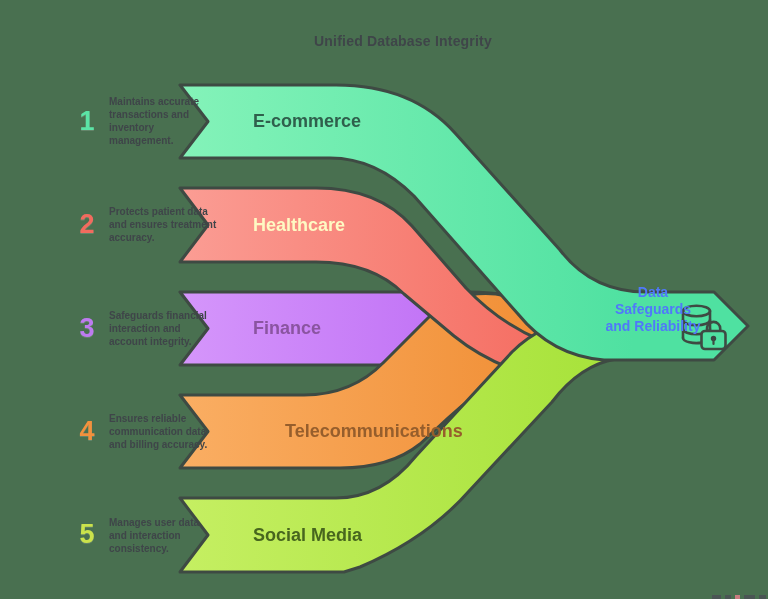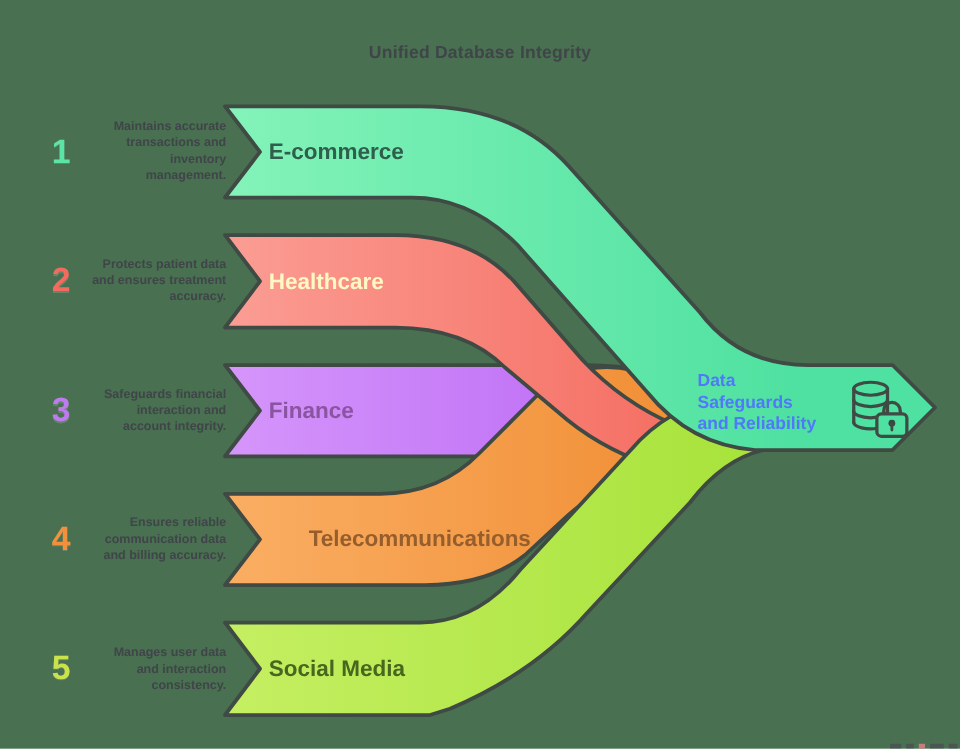--- a/index.html
+++ b/index.html
@@ -4,46 +4,45 @@
 <style>
   html,body{margin:0;padding:0;}
   .stage{
     position:relative;
     width:768px;height:599px;
     background:#497050;
     overflow:hidden;
     font-family:"Liberation Sans", sans-serif;
   }
   .stage svg{position:absolute;left:0;top:0;}
-  .abs{position:absolute;}
+  .abs{position:absolute;padding-left:38px;}
   .title{
     left:0;right:0;top:33px;
     text-align:center;
     font-size:14px;font-weight:700;
     color:#3F4549;letter-spacing:.2px;
   }
   .item-num{
     left:34px;width:30px;
     text-align:center;
     font-size:27px;font-weight:700;line-height:30px;
     text-shadow:0 1px 0 rgba(255,255,255,.15);
   }
   .item-desc{
     left:71px;width:110px;
     font-size:10px;font-weight:700;line-height:13px;
     color:#3F4549;
-    text-align:right;
   }
   .item-label{
     left:215px;width:200px;
     font-size:18px;font-weight:700;line-height:20px;
   }
   .arrow-label{
-    left:558px;width:114px;top:296px;
-    text-align:left;
+    left:558px;width:114px;top:284px;
+    text-align:center;
     font-size:14px;font-weight:700;line-height:17px;
   }
   .num1{top:106px}.num2{top:209px}.num3{top:313px}.num4{top:416px}.num5{top:519px}
   .desc1{top:95px}.desc2{top:205px}.desc3{top:309px}.desc4{top:412px}.desc5{top:516px}
   .lab1{top:111px}.lab2{top:215px}.lab3{top:318px}.lab4{top:421px}.lab5{top:525px}
   .watermark{
     right:2px;bottom:0;height:5px;
     display:flex;gap:4px;align-items:flex-end;opacity:.8;
   }
   .watermark i{display:block;height:4px;background:#4b4f55;}

